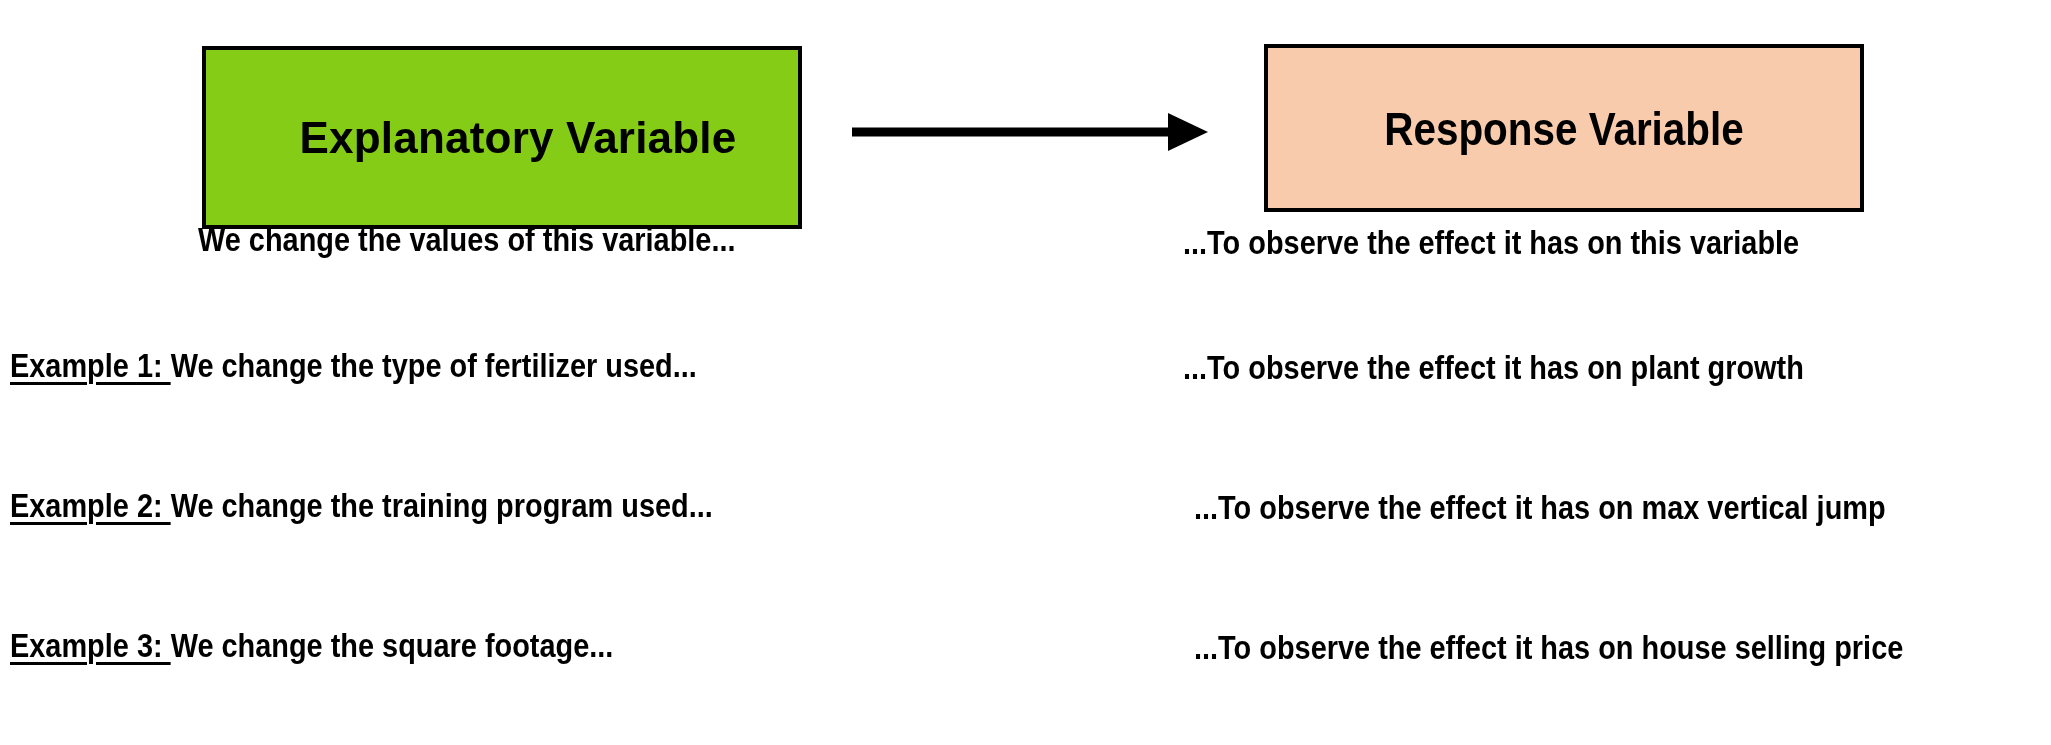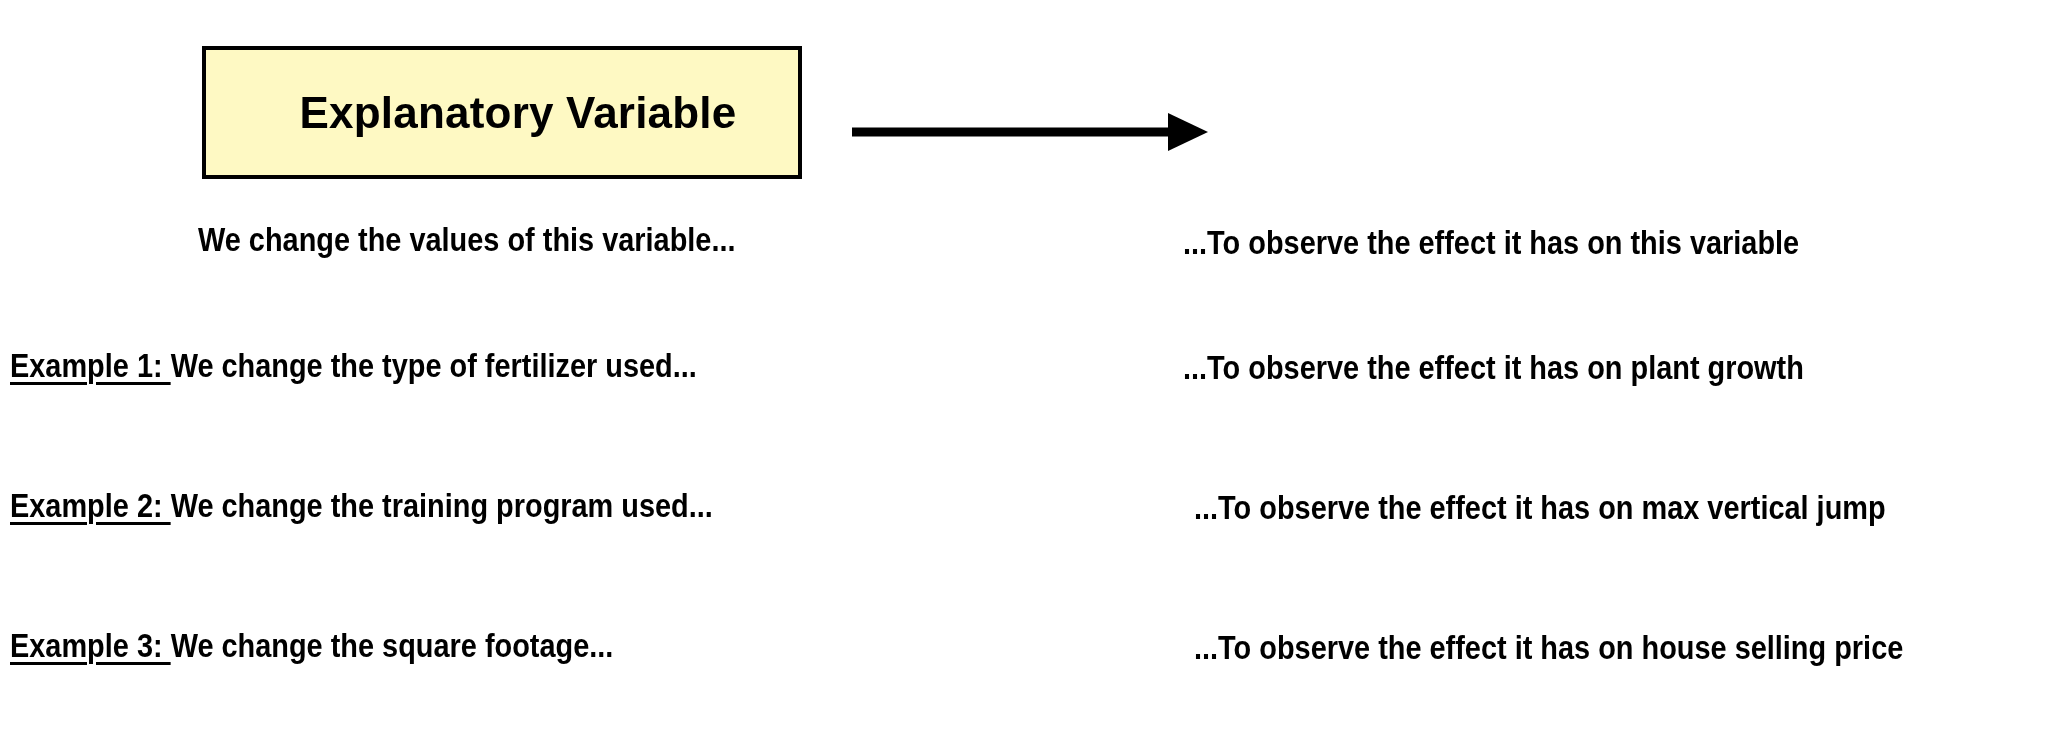--- a/index.html
+++ b/index.html
@@ -32,22 +32,22 @@
     font-weight: bold;
     color: #000000;
     line-height: 1;
     white-space: nowrap;
   }
 
   #explanatory-box {
     left: 202px;
     top: 46px;
     width: 600px;
-    height: 133px;
-    background: #fef9c3;
+    height: 183px;
+    background: #84cc16;
     padding-left: 32px;
   }
   #explanatory-box .box-label {
     font-size: 44px;
     letter-spacing: 0.2px;
     transform: scaleX(1.0);
   }
 
   #response-box {
     left: 1264px;
@@ -107,20 +107,23 @@
 
   <div id="explanatory-box" class="var-box">
     <span class="box-label">Explanatory Variable</span>
   </div>
 
   <svg id="flow-arrow" viewBox="0 0 360 48">
     <line x1="2" y1="24" x2="322" y2="24" stroke="#000000" stroke-width="9"></line>
     <polygon points="318,5 358,24 318,43" fill="#000000"></polygon>
   </svg>
 
+  <div id="response-box" class="var-box">
+    <span class="box-label">Response Variable</span>
+  </div>
 
   <div id="caption-left" class="caption">We change the values of this variable...</div>
 
   <div id="caption-right" class="caption">...To observe the effect it has on this variable</div>
 
   <div id="example-1-left" class="example-line"><span class="ex-label">Example 1: </span><span>We change the type of fertilizer used...</span></div>
 
   <div id="example-1-right" class="example-line">...To observe the effect it has on plant growth</div>
 
   <div id="example-2-left" class="example-line"><span class="ex-label">Example 2: </span><span>We change the training program used...</span></div>

